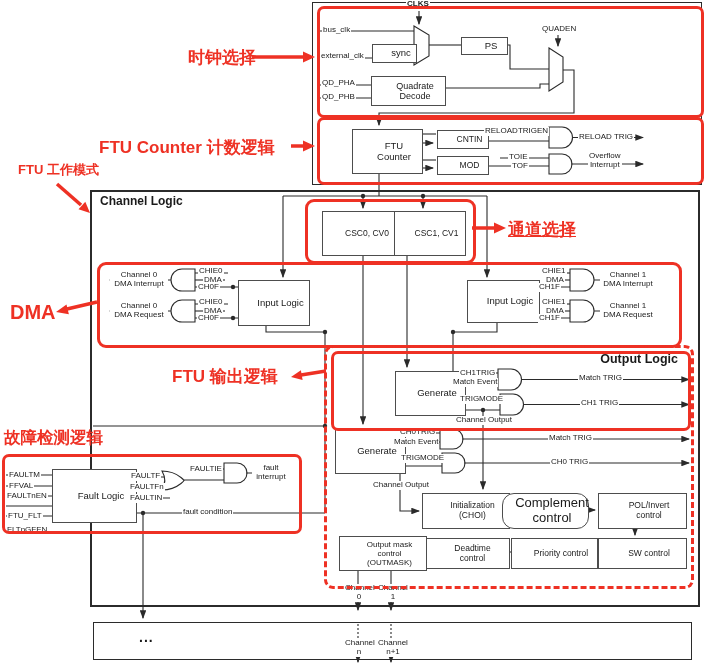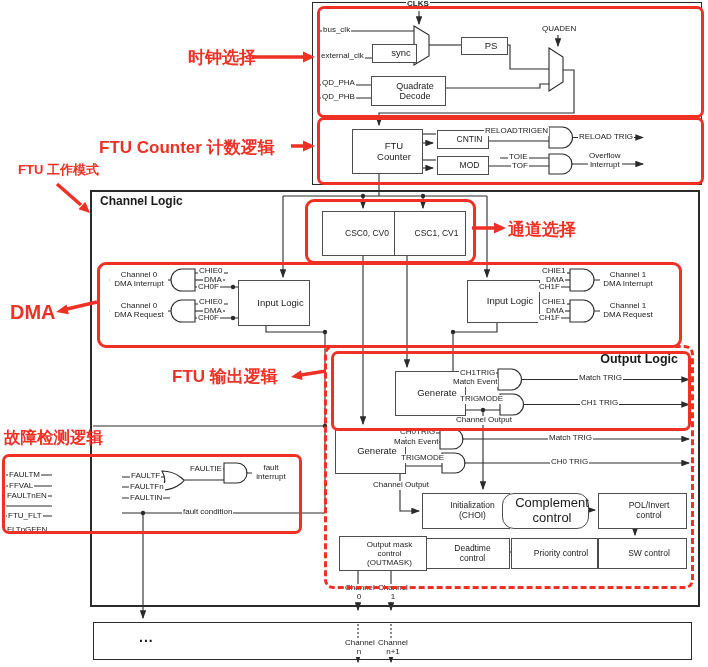--- a/index.html
+++ b/index.html
@@ -205,20 +205,21 @@
   <div class="box" style="left:352px;top:129px;width:56px;height:43px;font-size:9.5px;">FTU
 Counter</div>
   <div class="box" style="left:437px;top:130px;width:37px;height:17px;font-size:8.5px;">CNTIN</div>
   <div class="box" style="left:437px;top:156px;width:37px;height:17px;font-size:8.5px;">MOD</div>
   <div class="box" style="left:322px;top:211px;width:62px;height:43px;font-size:8.5px;">CSC0, CV0</div>
   <div class="box" style="left:394px;top:211px;width:57px;height:43px;font-size:8.5px;">CSC1, CV1</div>
   <div class="box" style="left:238px;top:280px;width:57px;height:44px;font-size:9.5px;">Input Logic</div>
   <div class="box" style="left:467px;top:280px;width:58px;height:41px;font-size:9.5px;">Input Logic</div>
   <div class="box" style="left:395px;top:371px;width:56px;height:43px;font-size:9.5px;">Generate</div>
   <div class="box" style="left:335px;top:428px;width:56px;height:44px;font-size:9.5px;">Generate</div>
+  <div class="box" style="left:52px;top:469px;width:70px;height:52px;font-size:9.5px;">Fault Logic</div>
   <div class="box" style="left:422px;top:493px;width:73px;height:34px;font-size:8.5px;">Initialization
 (CHOI)</div>
   <div class="box" style="left:502px;top:493px;width:72px;height:34px;font-size:13px;border-radius:12px;">Complement
 control</div>
   <div class="box" style="left:598px;top:493px;width:74px;height:34px;font-size:8.5px;">POL/Invert
 control</div>
   <div class="box" style="left:598px;top:538px;width:74px;height:29px;font-size:8.5px;">SW control</div>
   <div class="box" style="left:511px;top:538px;width:72px;height:29px;font-size:8.5px;">Priority control</div>
   <div class="box" style="left:422px;top:538px;width:73px;height:29px;font-size:8.5px;">Deadtime
 control</div>
@@ -306,18 +307,18 @@
   <div class="rb" style="left:317px;top:117px;width:381px;height:62px;"></div>
   <div class="rb" style="left:305px;top:199px;width:165px;height:59px;border-radius:9px;"></div>
   <div class="rb" style="left:97px;top:262px;width:579px;height:80px;border-radius:9px;"></div>
   <div class="rb" style="left:331px;top:351px;width:354px;height:74px;"></div>
   <div class="rb dash" style="left:324px;top:345px;width:364px;height:238px;border-radius:9px;"></div>
   <div class="rb" style="left:2px;top:454px;width:294px;height:74px;"></div>
 
   <div class="anno" style="left:188px;top:46px;font-size:17px;">时钟选择</div>
   <div class="anno" style="left:99px;top:136px;font-size:17px;">FTU Counter 计数逻辑</div>
   <div class="anno" style="left:18px;top:161px;font-size:13px;">FTU 工作模式</div>
-  <div class="anno" style="left:508px;top:218px;font-size:17px;">通道选择</div>
+  <div class="anno" style="left:508px;top:218px;font-size:17px;text-decoration:underline;">通道选择</div>
   <div class="anno" style="left:10px;top:301px;font-size:20px;">DMA</div>
   <div class="anno" style="left:172px;top:365px;font-size:17px;">FTU 输出逻辑</div>
   <div class="anno" style="left:4px;top:427px;font-size:16.5px;">故障检测逻辑</div>
 
 </div>
 
 </body></html>

